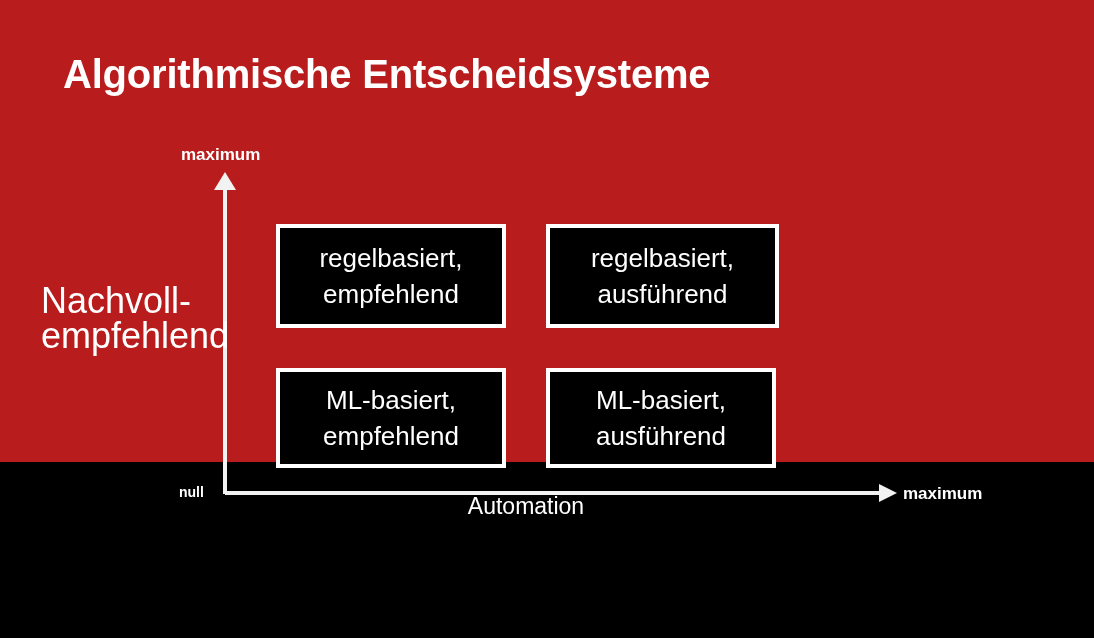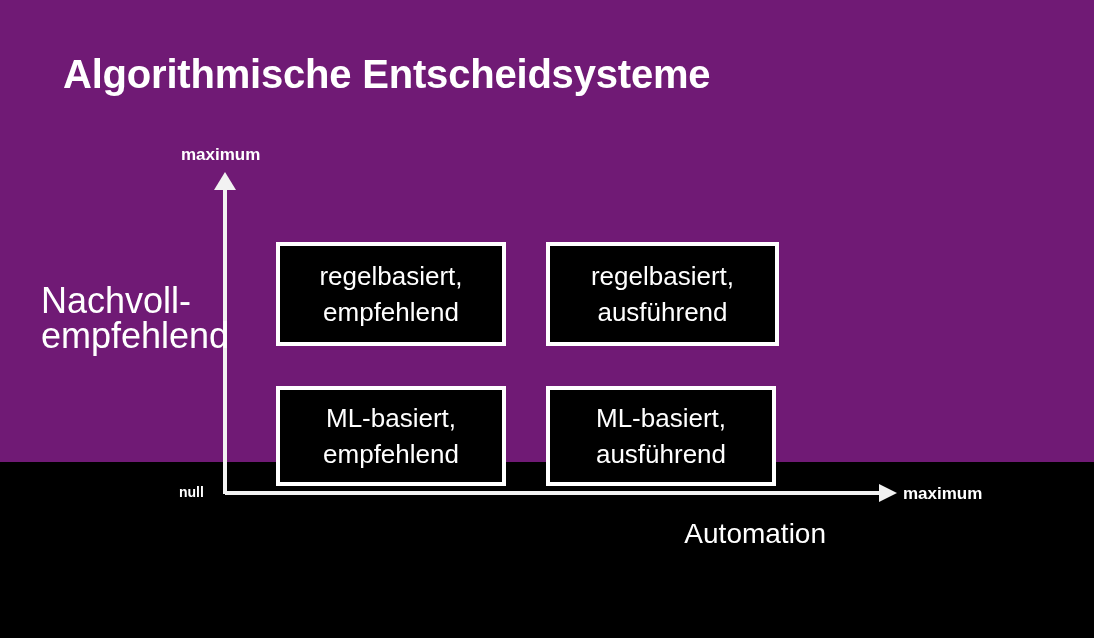--- a/index.html
+++ b/index.html
@@ -14,21 +14,21 @@
     overflow: hidden;
     font-family: "Liberation Sans", sans-serif;
     color: #ffffff;
     -webkit-font-smoothing: antialiased;
   }
 
   #slide {
     position: relative;
     width: 1094px;
     height: 462px;
-    background: #701a75;
+    background: #b91c1c;
   }
 
   
   .slide-title {
     position: absolute;
     left: 63px;
     top: 48px;
     font-size: 40px;
     font-weight: bold;
     letter-spacing: -0.2px;
@@ -107,43 +107,42 @@
     left: 41px;
     top: 283px;
     width: 175px;
     font-size: 36px;
     line-height: 35px;
     text-align: left;
   }
   .axis-title-x {
     position: absolute;
     left: 226px;
-    top: 516px;
+    top: 488px;
     width: 600px;
-    font-size: 28px;
+    font-size: 23px;
     line-height: 36px;
-    text-align: right;
+    text-align: center;
   }
 
   
   .quadrant {
     position: absolute;
     box-sizing: border-box;
     border: 4px solid #ffffff;
     background: #000000;
     display: flex;
     flex-direction: column;
     align-items: center;
     justify-content: center;
     text-align: center;
     font-size: 26px;
     line-height: 36px;
     color: #ffffff;
     padding: 0 8px;
-    margin-top: 18px;
   }
   .quadrant .line {
     display: block;
     white-space: nowrap;
   }
 
   .q-top-left     { left: 276px; top: 224px; width: 230px; height: 104px; }
   .q-top-right    { left: 546px; top: 224px; width: 233px; height: 104px; }
   .q-bottom-left  { left: 276px; top: 368px; width: 230px; height: 100px; }
   .q-bottom-right { left: 546px; top: 368px; width: 230px; height: 100px; }

